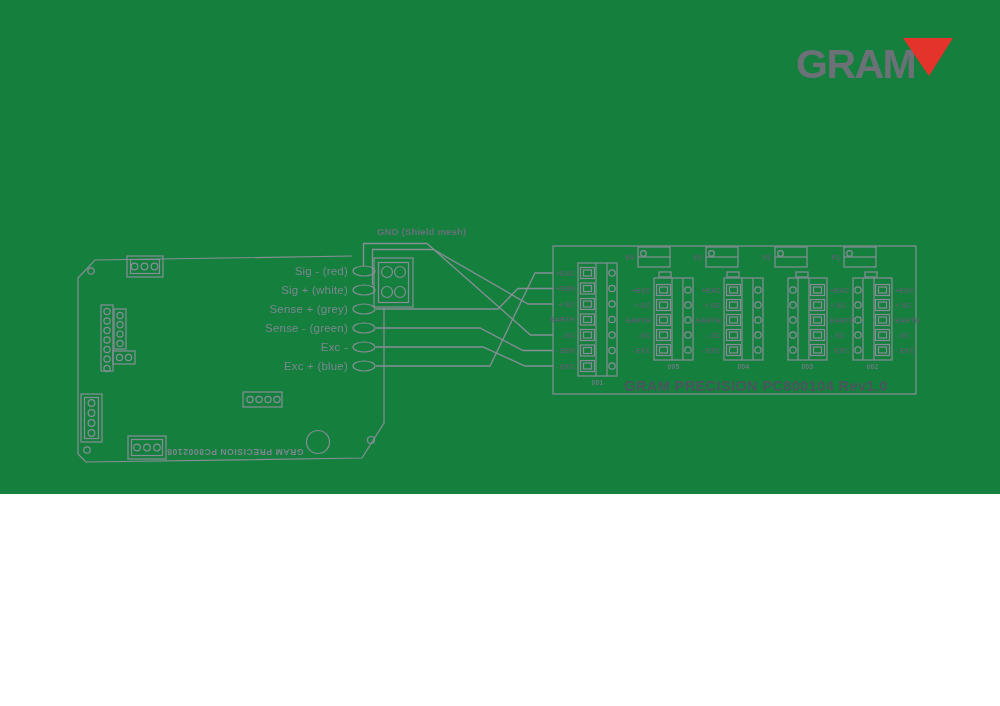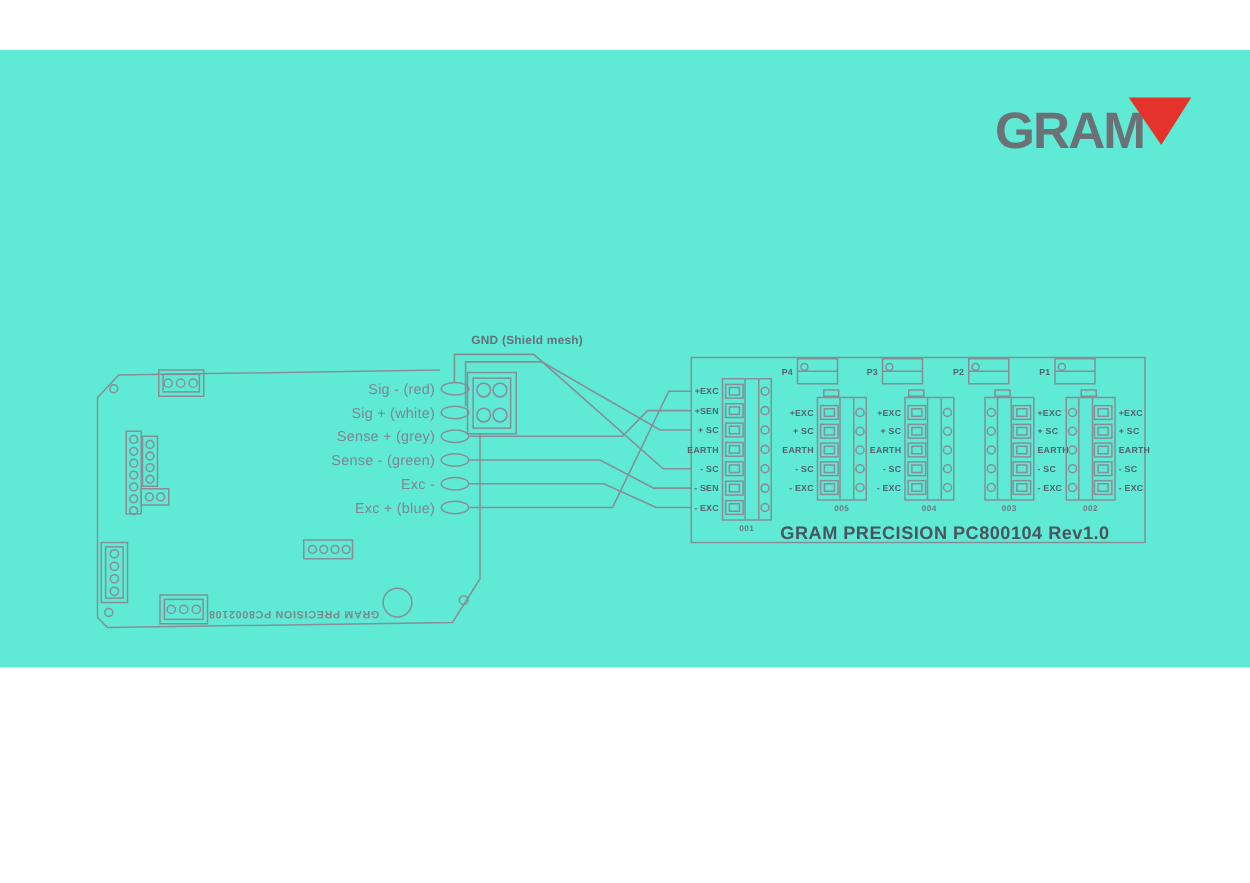--- a/index.html
+++ b/index.html
@@ -1,16 +1,16 @@
 <!DOCTYPE html>
 <html><head>
 <meta charset="utf-8">
 <style>
   html,body{margin:0;padding:0;background:#ffffff;width:1000px;height:706px;overflow:hidden;}
-  .stage{position:relative;width:1000px;height:494px;background:#5eead4;margin-top:40px;}
+  .stage{position:relative;width:1000px;height:494px;background:#15803d;}
   svg{position:absolute;left:0;top:0;}
   text{font-family:"Liberation Sans", sans-serif;}
   .pad-label{font-size:11.5px;fill:#7e8692;letter-spacing:.2px;}
   .gnd-label{font-size:9.5px;font-weight:bold;fill:#67707c;letter-spacing:.2px;}
   .pin-label{font-size:7px;font-weight:bold;fill:#58616d;letter-spacing:.2px;}
   .conn-id{font-size:6.5px;font-weight:bold;fill:#707883;letter-spacing:.4px;}
   .relay-label{font-size:7px;font-weight:bold;fill:#58616d;}
   .board-title{font-size:14.5px;font-weight:bold;fill:#4b545f;letter-spacing:.4px;}
   .silkscreen{font-size:8.5px;font-weight:bold;fill:#7e8692;letter-spacing:.6px;}
   .logo-text{font-size:41px;font-weight:bold;fill:#6c7178;letter-spacing:-1.5px;}

